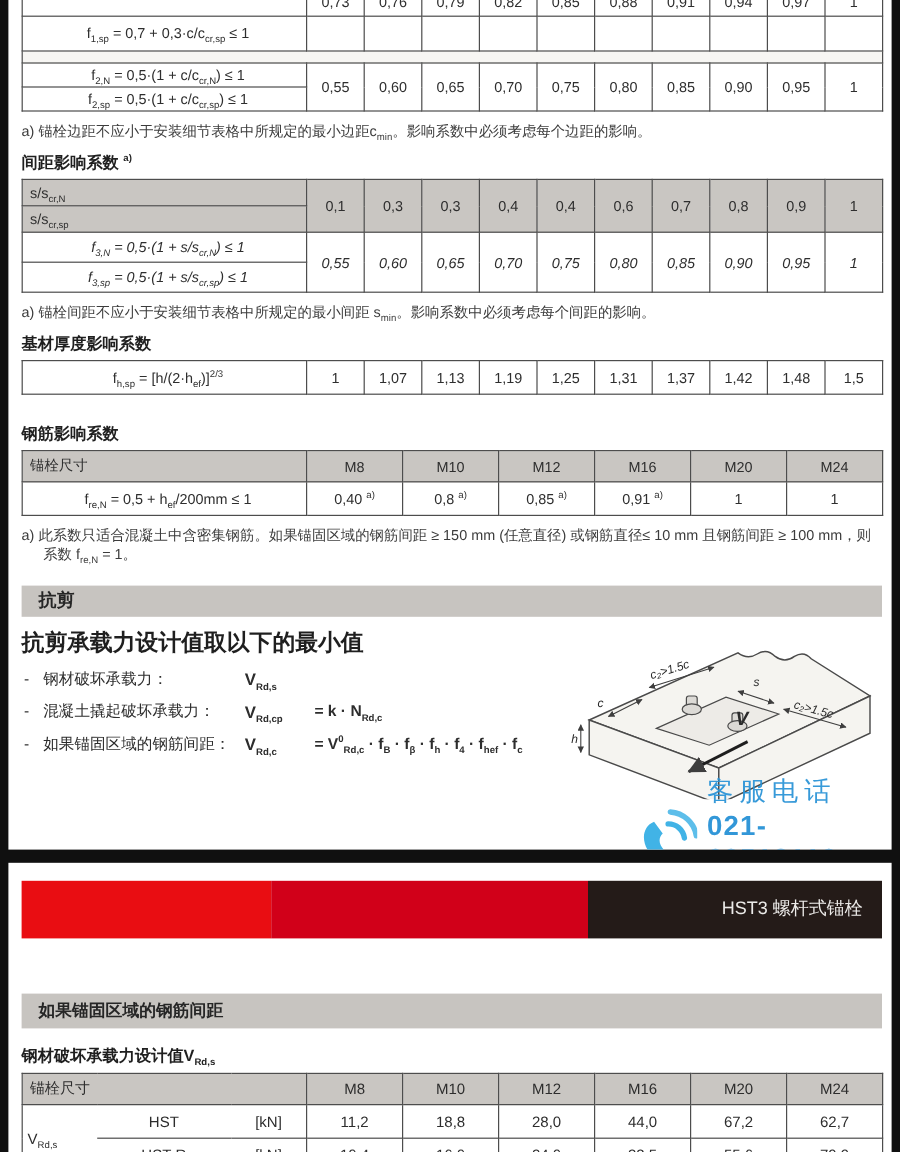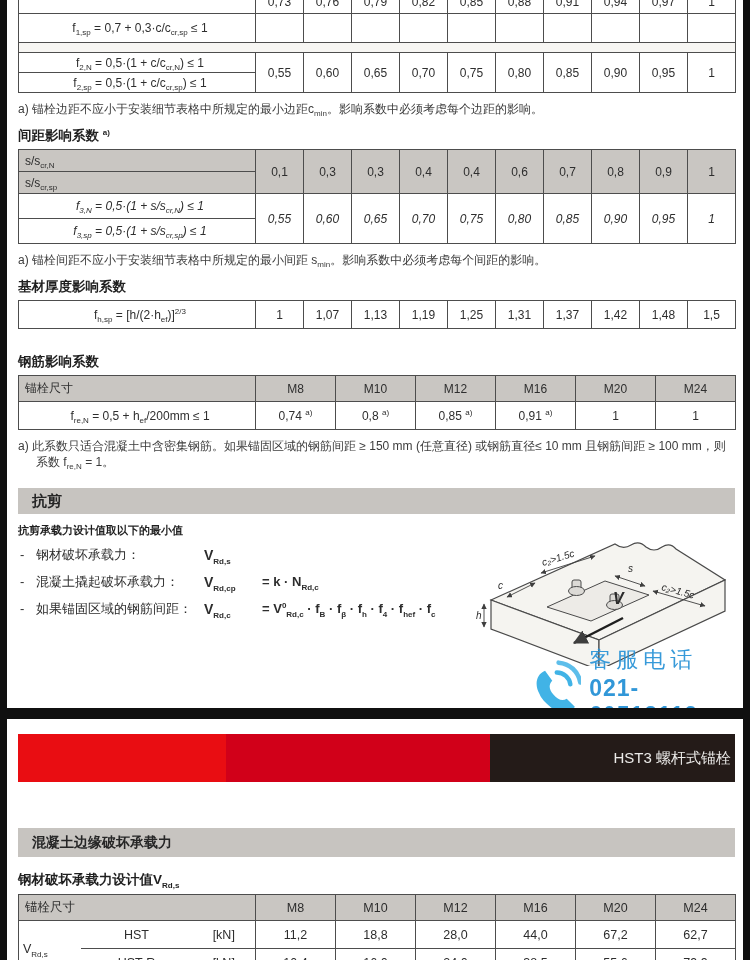--- a/index.html
+++ b/index.html
@@ -32,48 +32,48 @@
   .row21 td{height:21px;}
   .row24 td{height:24px;font-style:italic;}
   .row25 td{height:25px;}
   .row27 td{height:27px;}
 
   .note{font-size:12px;line-height:16px;color:#3c3c3c;margin:8px 0 0 0;padding-left:18px;text-indent:-18px;}
   .sec-title{font-size:13.5px;font-weight:bold;color:#1f1f1f;margin:10px 0 4px 0;}
   .graybar{background:var(--bar_gray);height:26px;line-height:26px;font-size:15px;font-weight:bold;color:#262626;padding-left:14px;margin-top:18px;}
 
   
-  .shear-sub{font-size:11px;font-weight:bold;margin:9px 0 7px 0;color:#1f1f1f;}
+  .shear-sub{font-size:19px;font-weight:bold;margin:9px 0 7px 0;color:#1f1f1f;}
   .bullet{display:flex;align-items:flex-start;font-size:13px;line-height:20px;margin:0 0 7px 0;}
   .dash{width:16px;padding-left:2px;}
   .blabel{width:168px;}
   .term{width:58px;font-weight:bold;font-size:14px;}
   .rhs{font-weight:bold;font-size:13px;}
 
   
   .diagram{position:absolute;right:10px;top:526px;width:258px;height:140px;}
   .diagram .face{fill:#f5f4f0;stroke:#4a4a4a;stroke-width:1.2;}
   .diagram .plate{fill:#edebe7;stroke:#4a4a4a;stroke-width:1;}
   .diagram .bolt{fill:#dcdad6;stroke:#4a4a4a;stroke-width:1;}
   .diagram .dim{stroke:#3e3e3e;stroke-width:0.9;fill:none;}
   .diagram text{font-family:"Liberation Sans",sans-serif;font-size:10px;font-style:italic;fill:#2b2b2b;}
   .diagram text.vlab{font-size:16px;font-weight:bold;}
   .diagram .varrow{stroke:#1e1e1e;stroke-width:2.4;fill:none;}
 
   
-  .watermark{position:absolute;left:520px;top:645px;display:flex;align-items:center;z-index:5;}
+  .watermark{position:absolute;left:520px;top:645px;display:flex;align-items:flex-end;z-index:5;}
   .wm-text{margin-left:8px;}
   .wm-line1{font-size:22px;letter-spacing:5px;color:var(--watermark_blue);opacity:.92;}
   .wm-line2{font-size:23px;font-weight:bold;color:var(--watermark_blue);opacity:.95;letter-spacing:1px;}
 
   
   .brandbar{position:absolute;left:11px;top:15px;width:717px;height:48px;display:flex;}
   .red1{width:208px;background:var(--red_bright);}
   .red2{width:264px;background:var(--red_dark);}
-  .blackblock{flex:1;background:var(--header_black);color:#ecebe9;font-size:15px;line-height:48px;text-align:right;padding-right:4px;}
+  .blackblock{flex:1;background:var(--header_black);color:#ecebe9;font-size:15px;line-height:48px;text-align:right;padding-right:16px;}
   .graybar2{position:absolute;left:11px;top:109px;width:703px;height:29px;line-height:29px;background:var(--bar_gray);font-size:14px;font-weight:bold;color:#262626;padding-left:14px;}
   .sub2{position:absolute;left:11px;top:152px;font-size:13.5px;font-weight:bold;color:#1f1f1f;}
   .bt-wrap{position:absolute;left:11px;top:175px;}
   table.bt{border-collapse:collapse;table-layout:fixed;width:717px;}
   table.bt td,table.bt th{border:1px solid #4d4d4d;text-align:center;font-size:12.5px;padding:0;font-weight:normal;}
   table.bt .mlabel{border-right:none;text-align:left;padding-left:4px;vertical-align:middle;}
   table.bt .typec{border-left:none;border-right:none;}
   table.bt .unitc{border-left:none;}
 </style>
 </head>
@@ -216,21 +216,21 @@
         <td class="hleft">锚栓尺寸</td>
       <td class="hv">M8</td>
             <td class="hv">M10</td>
             <td class="hv">M12</td>
             <td class="hv">M16</td>
             <td class="hv">M20</td>
             <td class="hv">M24</td>
           </tr>
       <tr class="row27">
         <td class="fcell"><span>f</span><sub>re,N</sub><span> =  0,5 + h</span><sub>ef</sub><span>/200mm ≤ 1</span></td>
-      <td class="v"><span>0,74 </span><sup>a)</sup></td>
+      <td class="v"><span>0,40 </span><sup>a)</sup></td>
             <td class="v"><span>0,8 </span><sup>a)</sup></td>
             <td class="v"><span>0,85 </span><sup>a)</sup></td>
             <td class="v"><span>0,91 </span><sup>a)</sup></td>
             <td class="v">1</td>
             <td class="v">1</td>
           </tr>
     </tbody>
       </table>
 
     <p class="note" style="max-width:700px"><span>a) 此系数只适合混凝土中含密集钢筋。如果锚固区域的钢筋间距 ≥ 150 mm (任意直径) 或钢筋直径≤ 10 mm 且钢筋间距 ≥ 100 mm，则系数 f</span><sub>re,N</sub><span> = 1。</span></p>
@@ -302,21 +302,21 @@
   </div>
 </div>
 
 <div class="page page2">
   <div class="brandbar">
     <div class="red1"></div>
     <div class="red2"></div>
     <div class="blackblock">HST3  螺杆式锚栓</div>
   </div>
 
-  <div class="graybar2">混凝土边缘破坏承载力</div>
+  <div class="graybar2">如果锚固区域的钢筋间距</div>
   <div class="sub2"><span>钢材破坏承载力设计值V</span><sub>Rd,s</sub></div>
 
   <div class="bt-wrap">
     <table class="bt">
       <colgroup>
         <col style="width:62px">
           <col style="width:112px">
           <col style="width:63px">
         <col span="6" style="width:80px">
       </colgroup>

